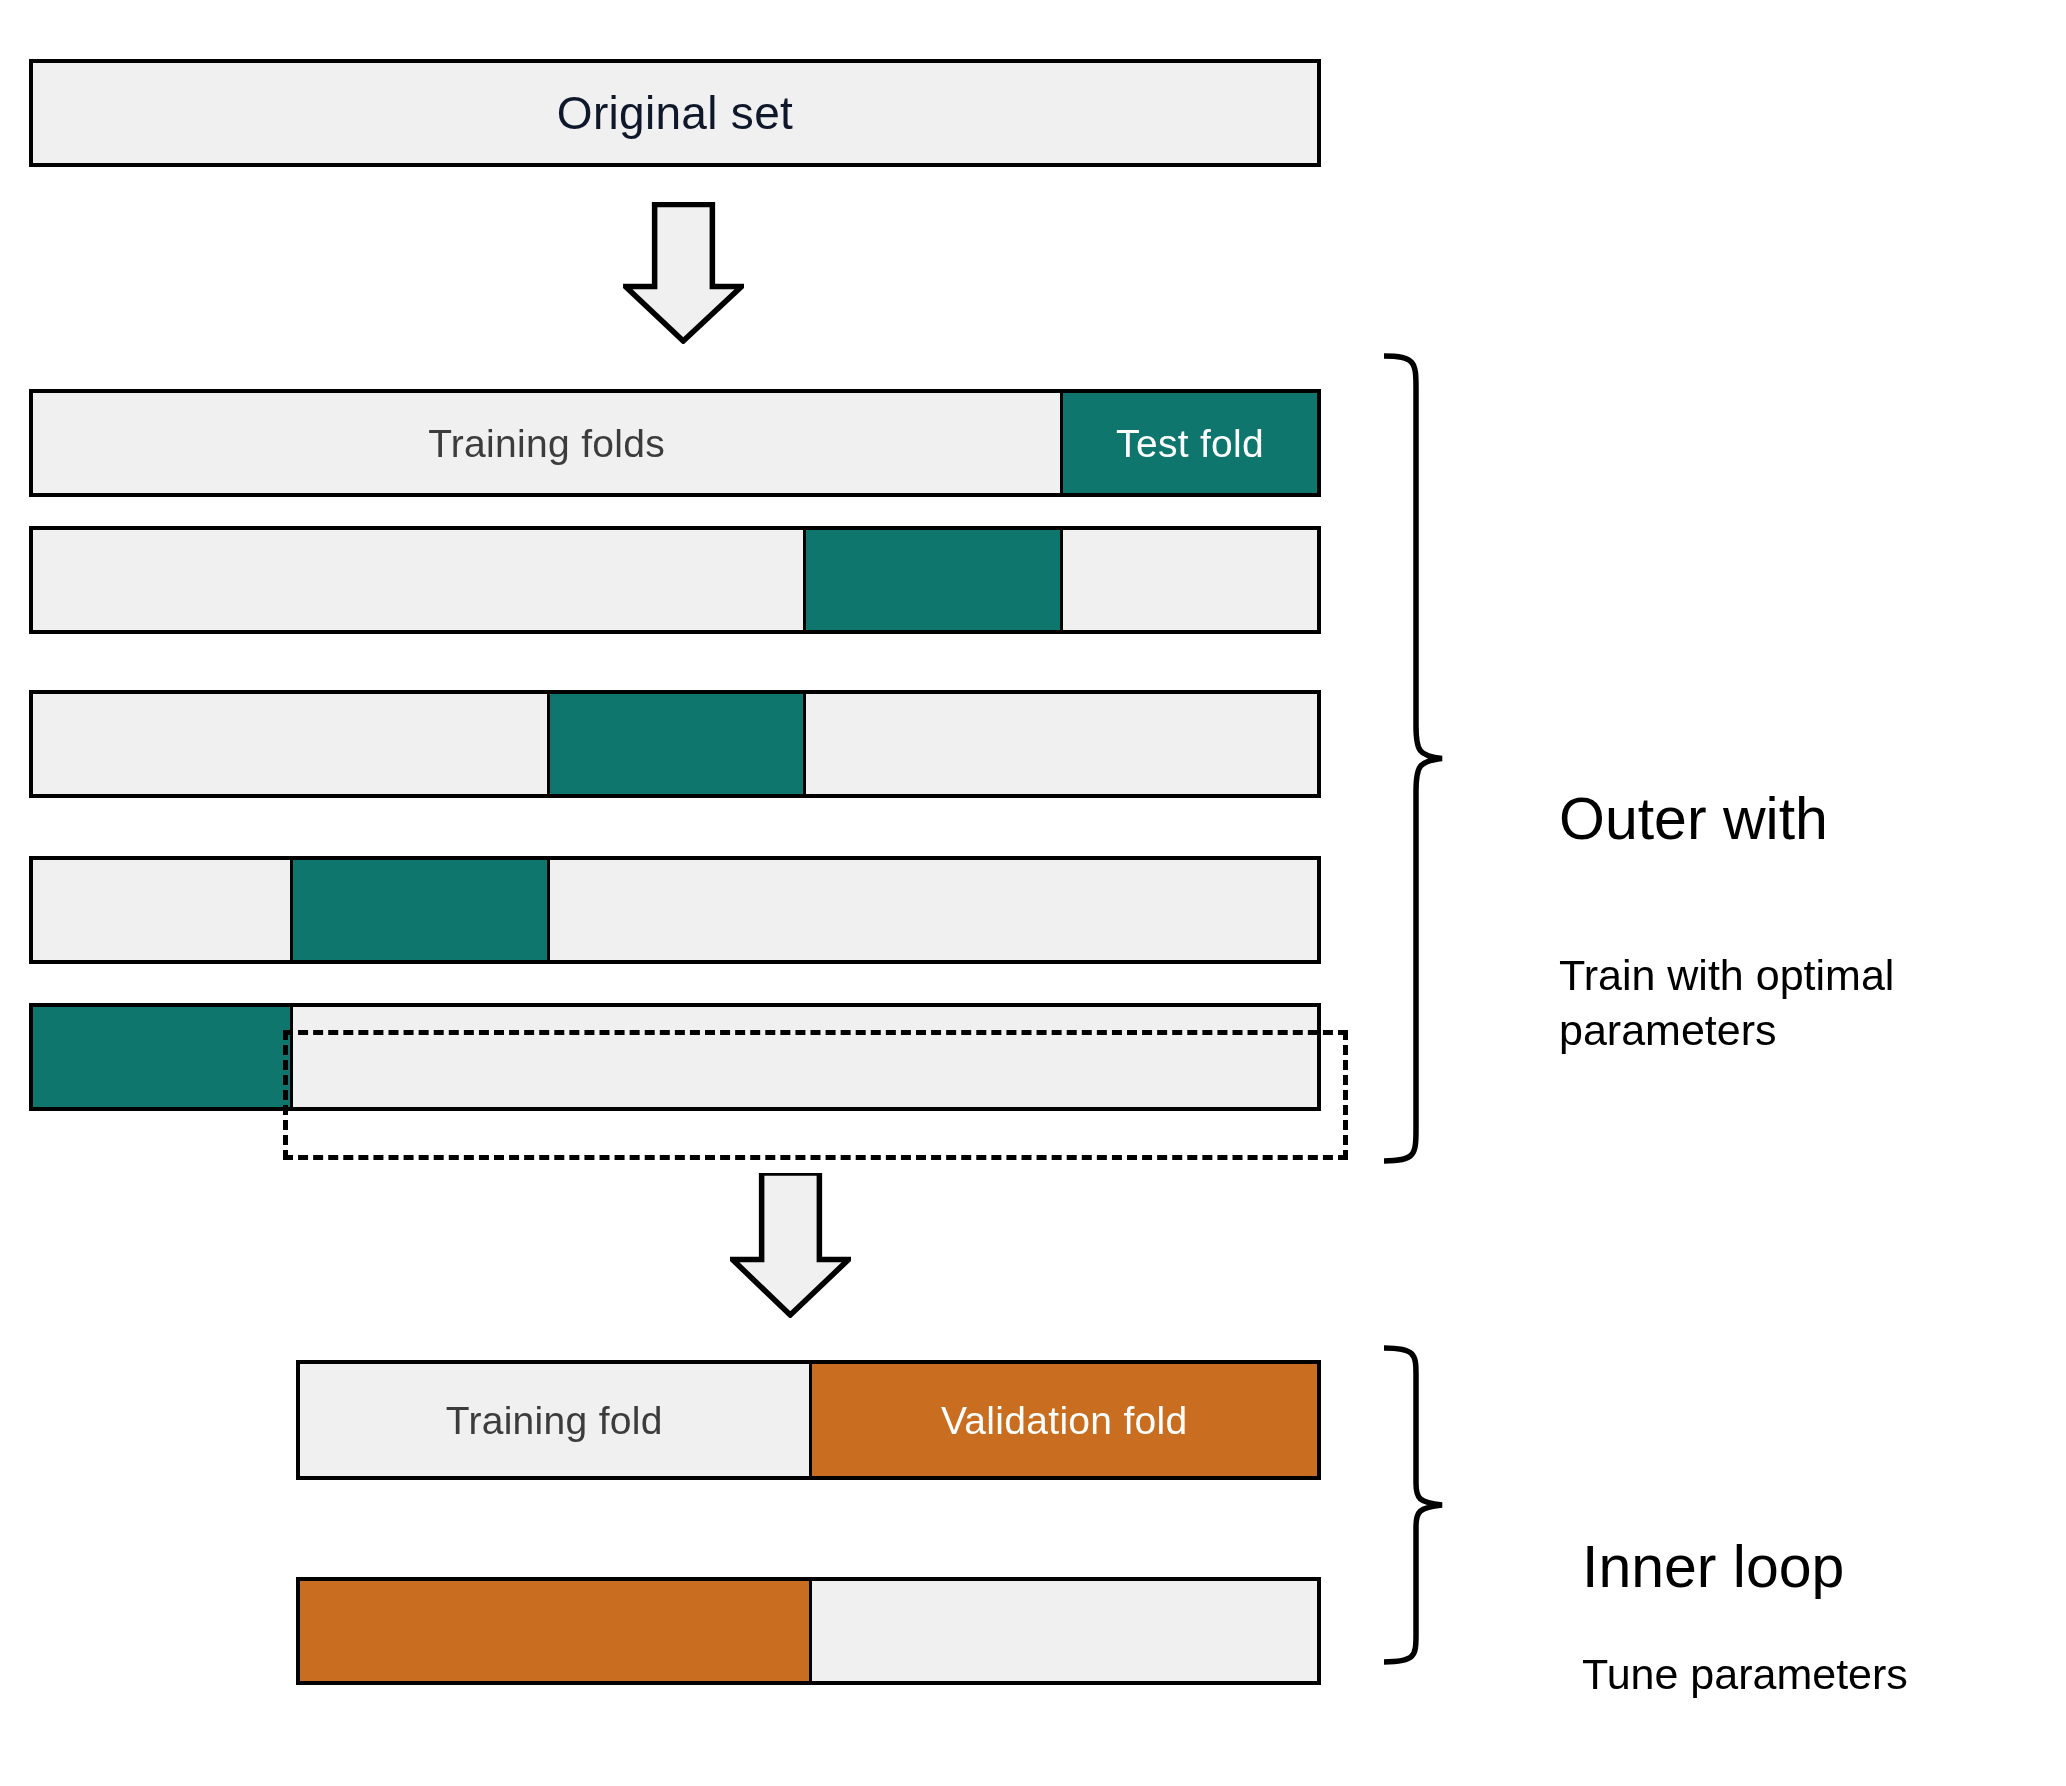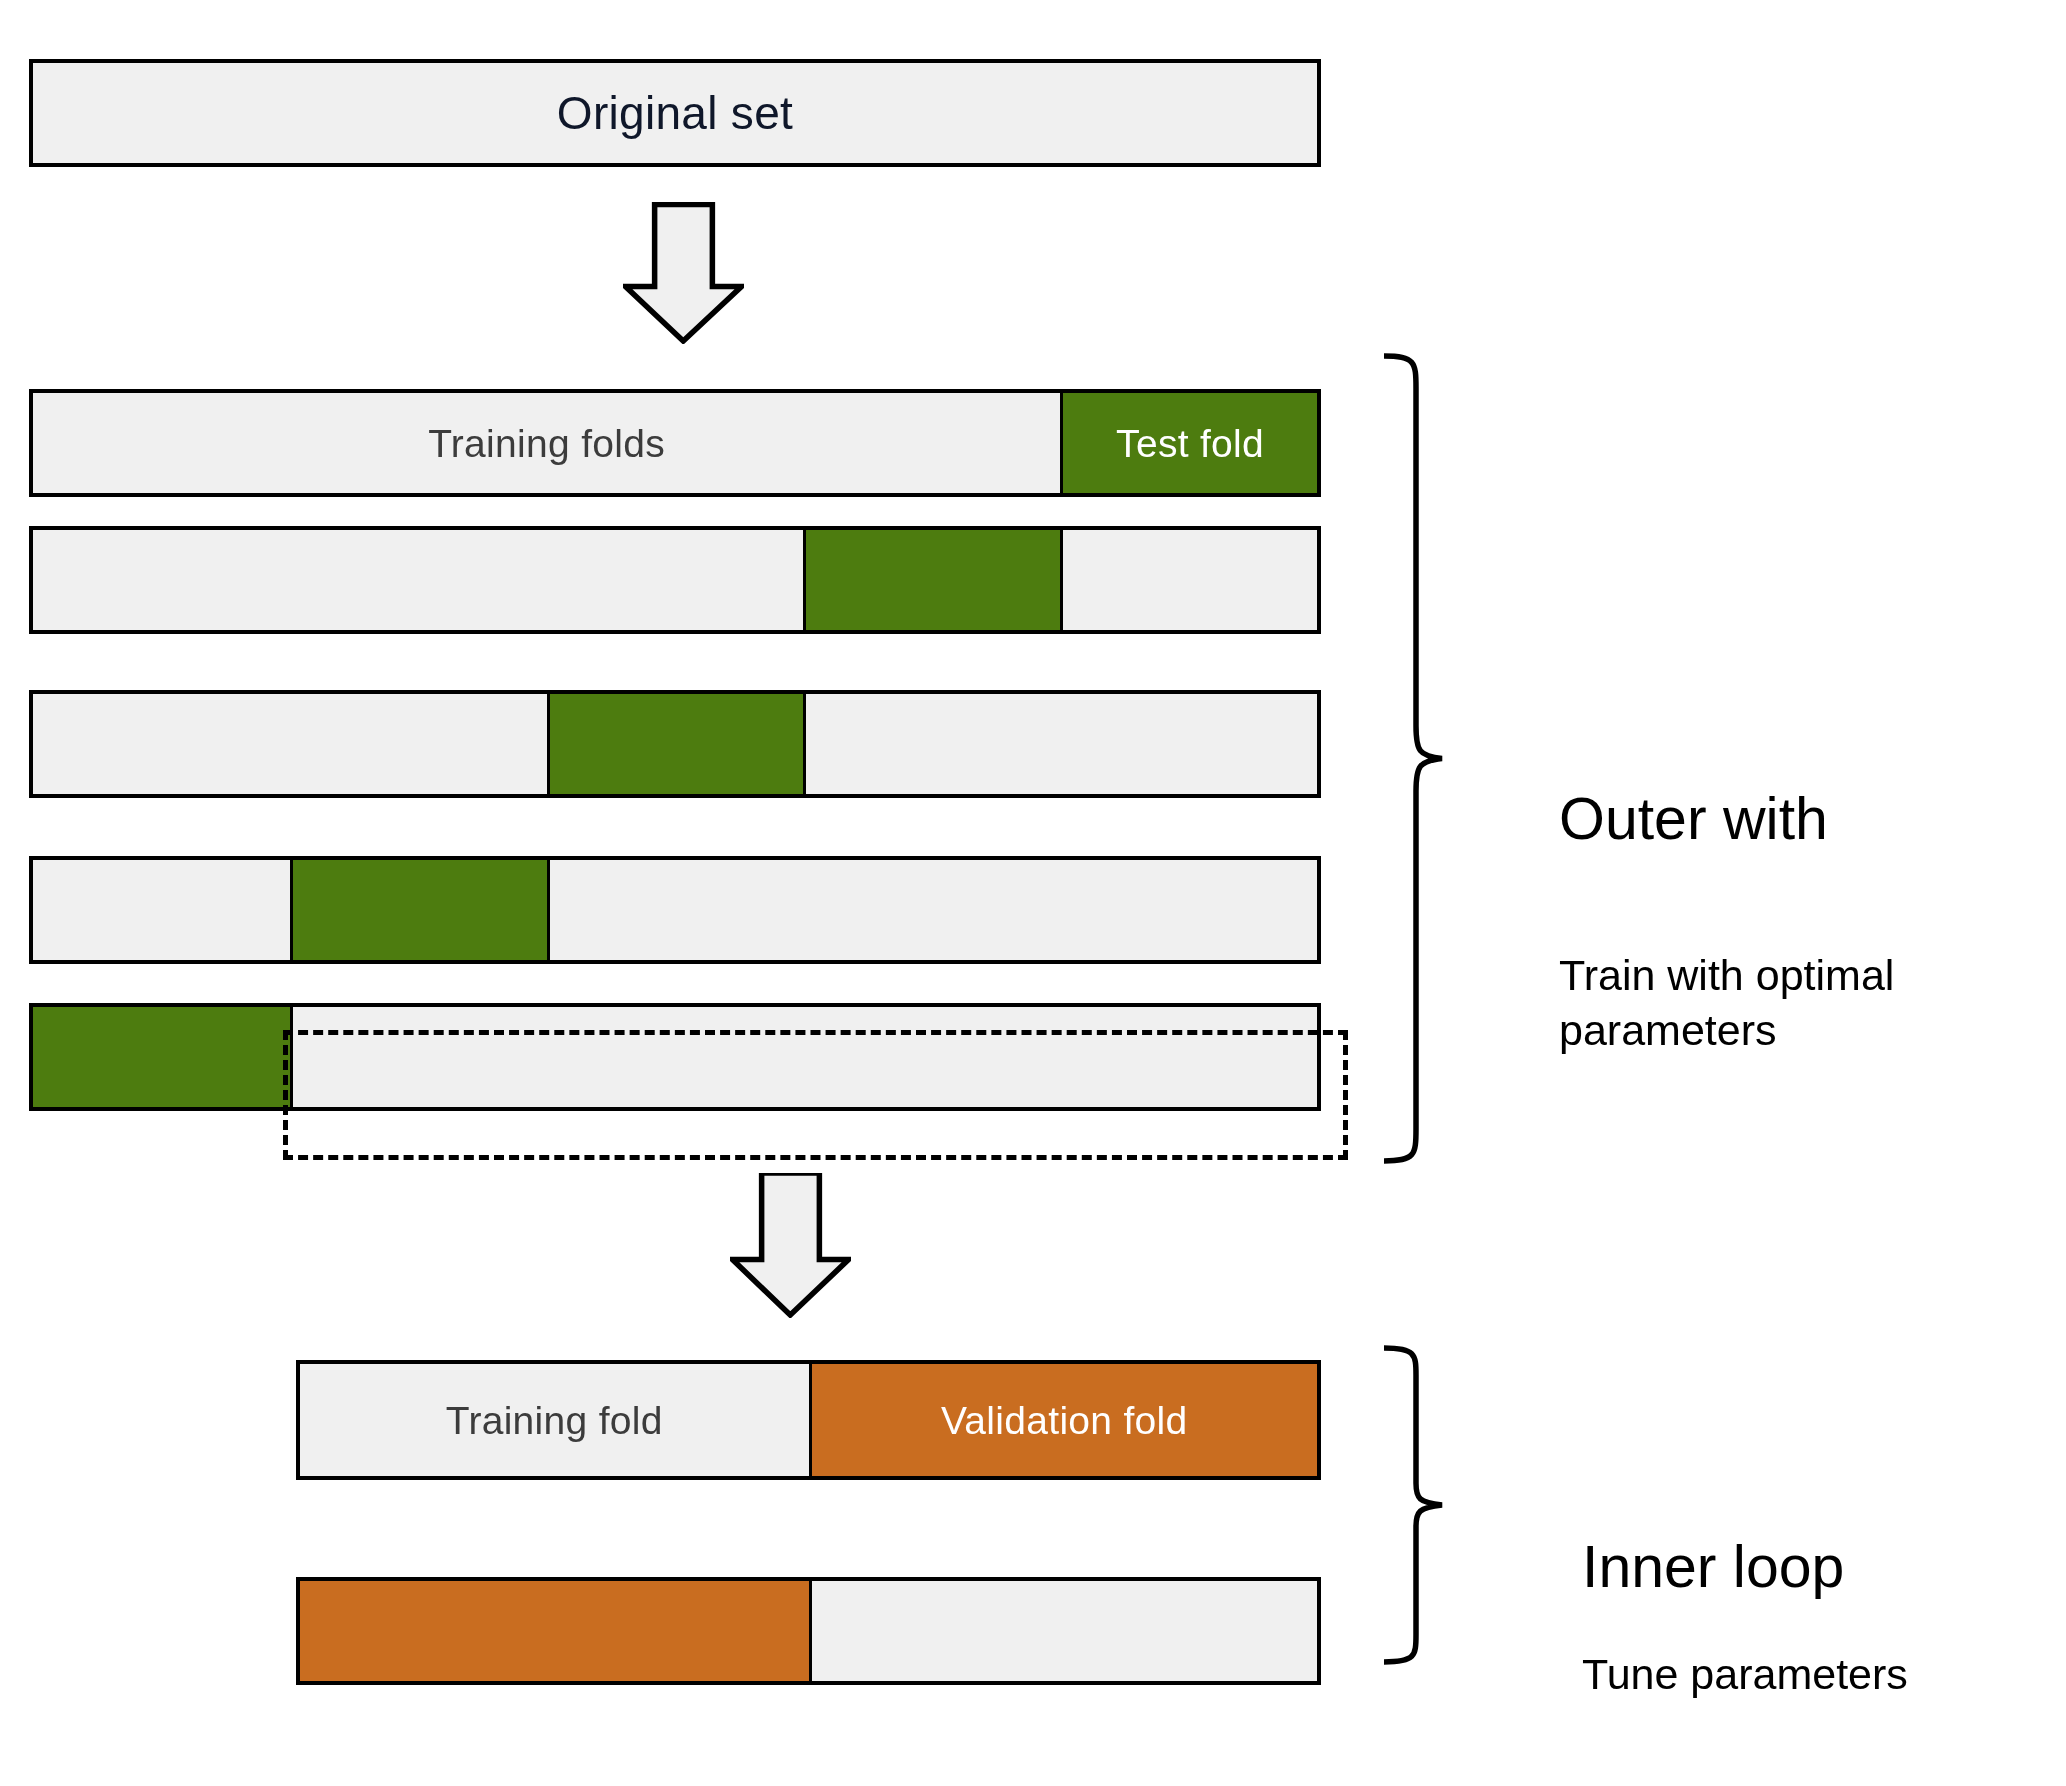--- a/index.html
+++ b/index.html
@@ -22,21 +22,21 @@
   .seg{
     position:relative;
     box-sizing:border-box;
     display:flex;
     align-items:center;
     justify-content:center;
     background:#f0f0f0;
     overflow:hidden;
   }
   .seg + .seg{ border-left:3.5px solid #000000; }
-  .seg.blue{ background:#4d7c0f; }
+  .seg.blue{ background:#0f766e; }
   .seg.orange{ background:#c96d20; }
   .seg-label{
     font-size:39px;
     line-height:1;
     color:#3c3c3c;
     letter-spacing:0.3px;
     white-space:nowrap;
   }
   .seg.blue .seg-label,
   .seg.orange .seg-label{ color:#ffffff; }

